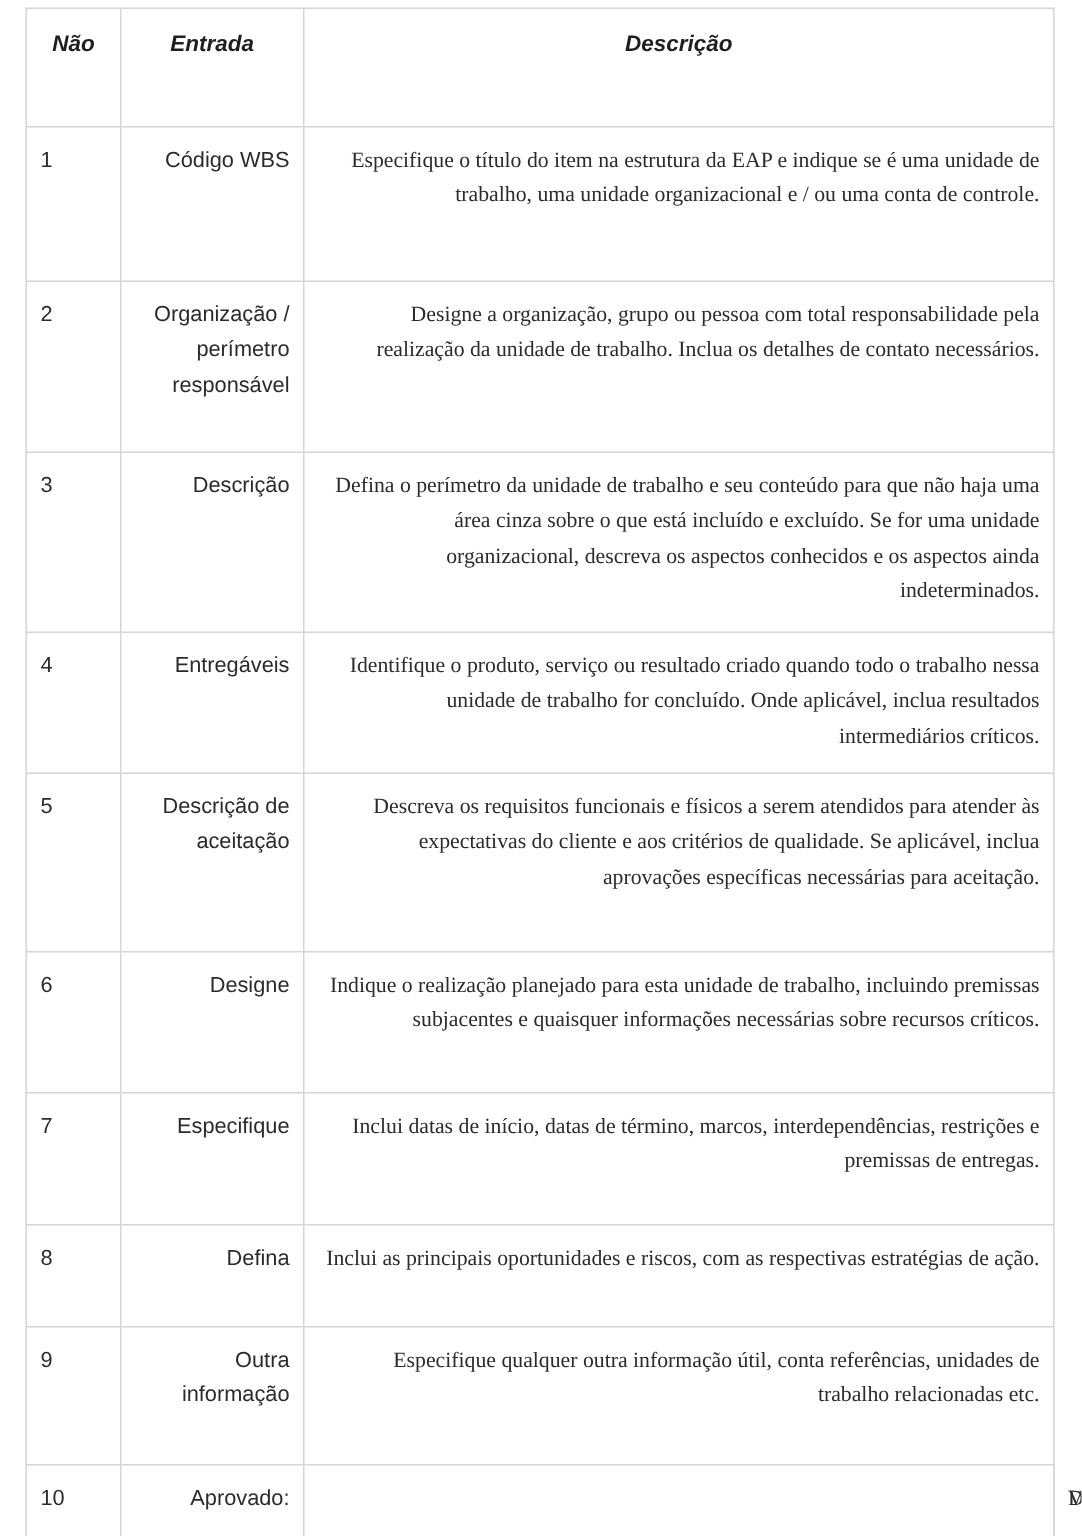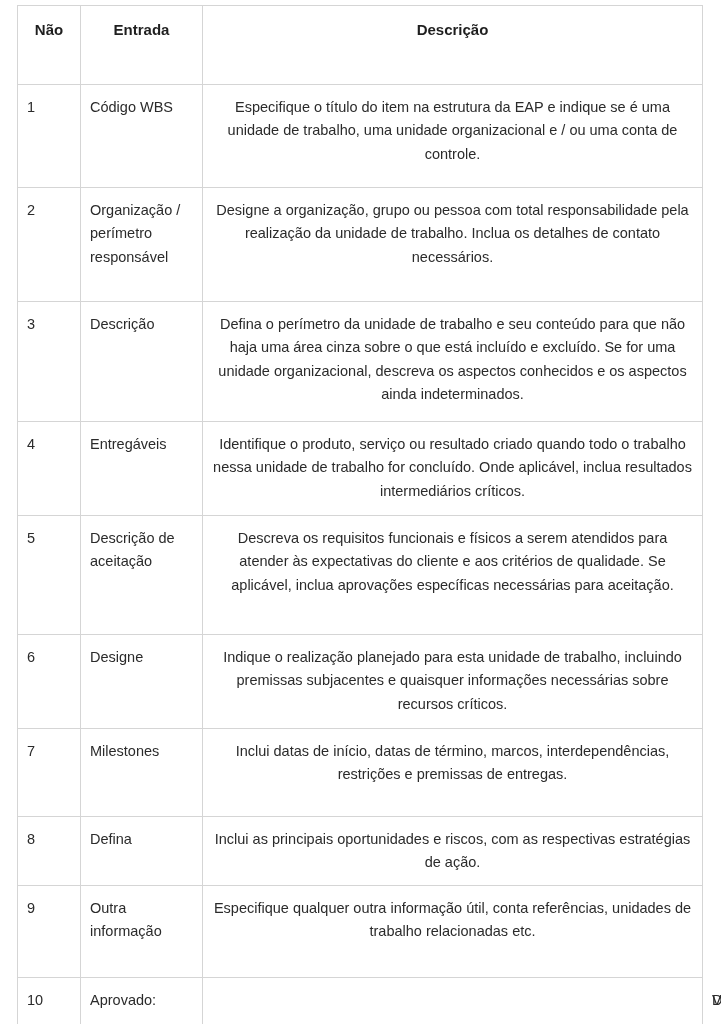--- a/index.html
+++ b/index.html
@@ -45,40 +45,42 @@
   }
 
   
   table.wbs-table thead th {
     font-weight: bold;
     text-align: center;
     font-size: 15px;
     height: 56px;
     padding-top: 12px;
     color: #1f1f1f;
+    font-style: italic;
   }
 
   
   col.col-no    { width: 63px; }
   col.col-entry { width: 122px; }
   col.col-desc  { width: 500px; }
 
   
   td.cell-no {
     text-align: left;
     padding-left: 10px;
   }
   td.cell-entry {
-    text-align: left;
+    text-align: right;
     padding-left: 11px;
   }
   td.cell-desc {
-    text-align: center;
+    text-align: right;
     padding-left: 10px;
     padding-right: 12px;
+    font-family: Liberation Serif, serif;
   }
 
   
   tr[data-row="1"]  td { height: 81px;  }
   tr[data-row="2"]  td { height: 92px;  }
   tr[data-row="3"]  td { height: 98px;  }
   tr[data-row="4"]  td { height: 72px;  }
   tr[data-row="5"]  td { height: 97px;  }
   tr[data-row="6"]  td { height: 72px;  }
   tr[data-row="7"]  td { height: 66px;  }
@@ -144,21 +146,21 @@
       </tr>
 
       <tr data-row="6">
         <td class="cell-no">6</td>
         <td class="cell-entry">Designe</td>
         <td class="cell-desc">Indique o realização planejado para esta unidade de trabalho, incluindo premissas subjacentes e quaisquer informações necessárias sobre recursos críticos.</td>
       </tr>
 
       <tr data-row="7">
         <td class="cell-no">7</td>
-        <td class="cell-entry">Milestones</td>
+        <td class="cell-entry">Especifique</td>
         <td class="cell-desc">Inclui datas de início, datas de término, marcos, interdependências, restrições e premissas de entregas.</td>
       </tr>
 
       <tr data-row="8">
         <td class="cell-no">8</td>
         <td class="cell-entry">Defina</td>
         <td class="cell-desc">Inclui as principais oportunidades e riscos, com as respectivas estratégias de ação.</td>
       </tr>
 
       <tr data-row="9">

